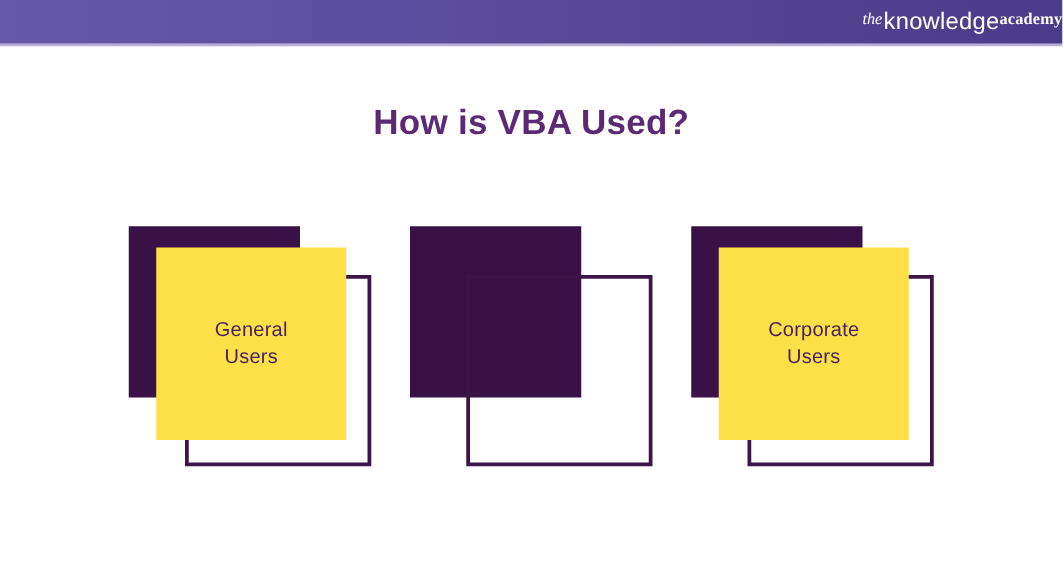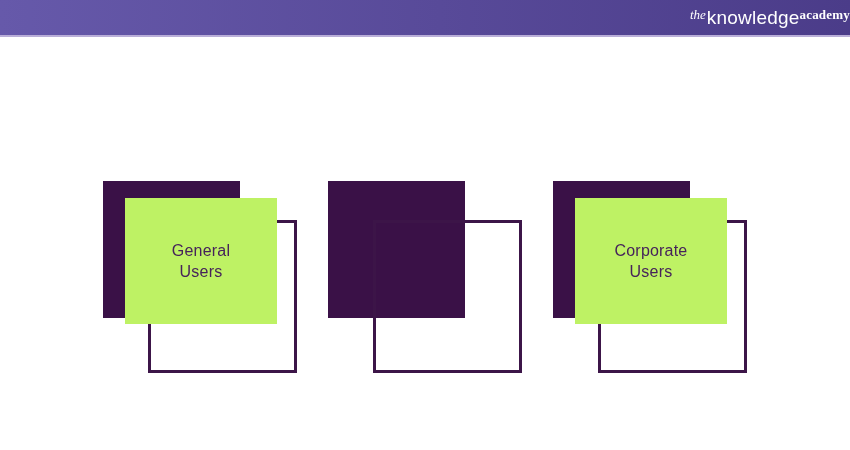--- a/index.html
+++ b/index.html
@@ -100,22 +100,22 @@
     height: 153px;
     border: 3px solid #3c1548;
     box-sizing: border-box;
     background: transparent;
     z-index: 2;
   }
   .sq-light {
     position: absolute;
     left: 22px; top: 17px;
     width: 152px;
-    height: 126px;
-    background: #bef264;
+    height: 154px;
+    background: #fde047;
     z-index: 3;
     display: flex;
     align-items: center;
     justify-content: center;
   }
   .card-label {
     font-size: 16px;
     line-height: 21px;
     color: #46235a;
     text-align: center;
@@ -129,20 +129,21 @@
 <div class="page">
 
   <div class="header">
     <div class="logo">
       <span class="the">the</span>
         <span class="knowledge">knowledge</span>
         <span class="academy">academy</span>
     </div>
   </div>
 
+  <h1 class="title">How is VBA Used?</h1>
 
   <div class="cards">
 
     <div class="card">
       <div class="sq-dark"></div>
       <div class="sq-outline"></div>
       <div class="sq-light">
         <div class="card-label">General
 Users</div>
       </div>

